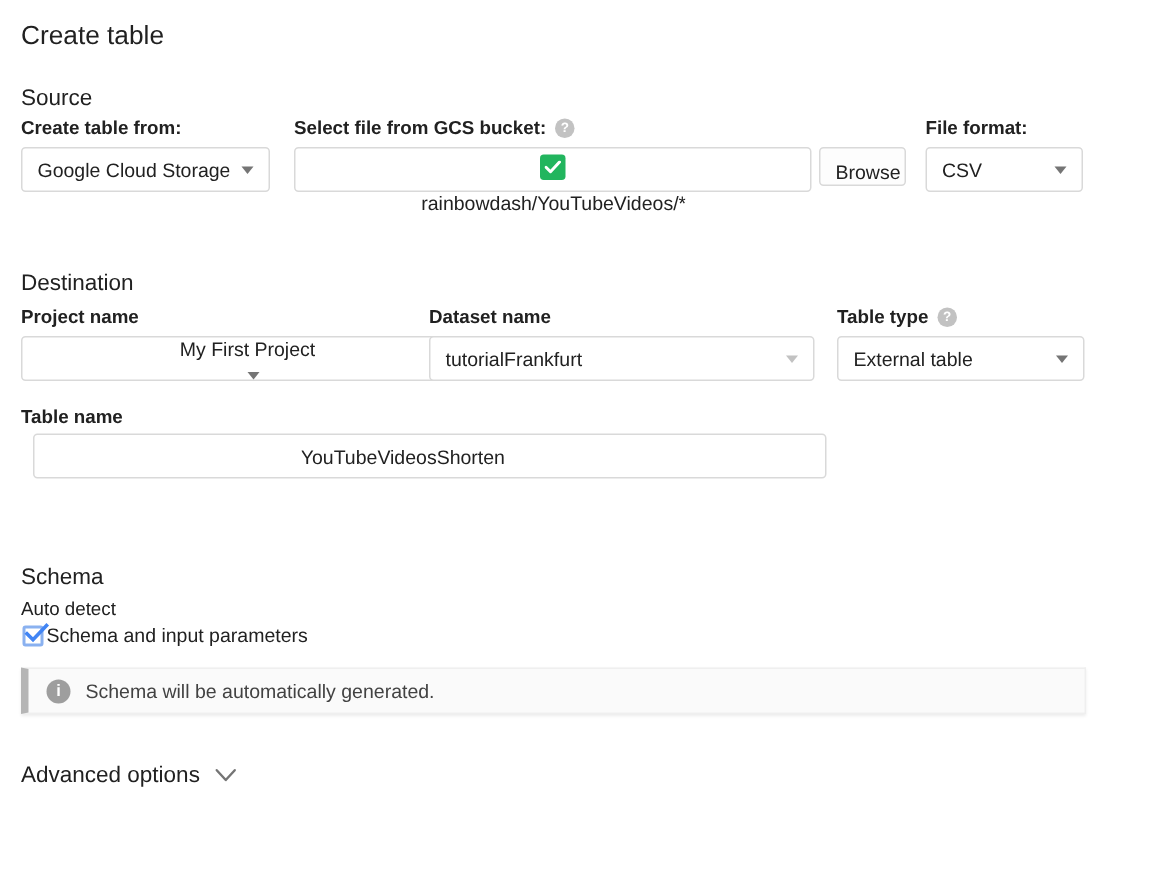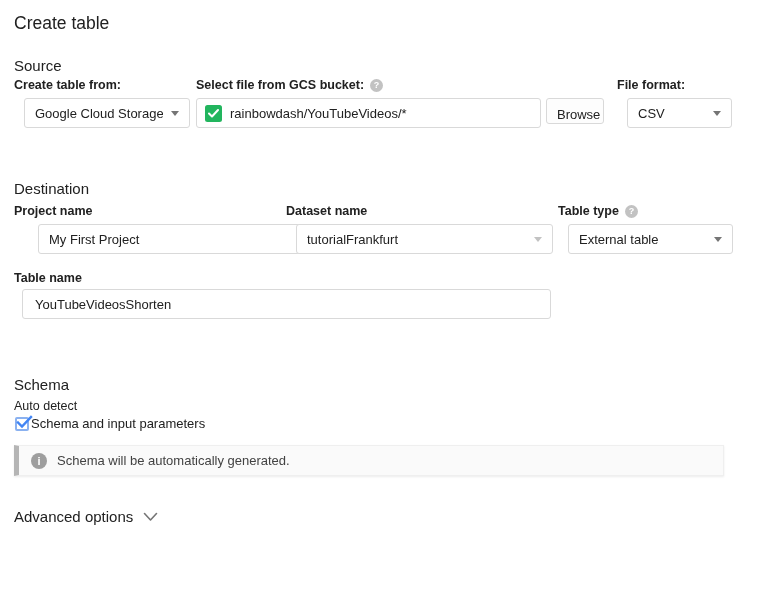--- a/index.html
+++ b/index.html
@@ -43,21 +43,20 @@
     height: 30px;
     background: #fff;
     border: 1px solid #d9d9d9;
     border-radius: 3px;
     display: flex;
     align-items: center;
     padding: 0 10px;
     font-size: 13px;
     color: #212121;
     cursor: pointer;
-    margin-left: 10px;
   }
   .selectbox .sel-text { flex: 1; overflow: hidden; white-space: nowrap; }
   .caret {
     width: 0; height: 0;
     border-left: 4.5px solid transparent;
     border-right: 4.5px solid transparent;
     border-top: 5px solid #757575;
     margin-left: 8px;
     flex: none;
   }
@@ -65,20 +64,21 @@
 
   .textbox {
     height: 30px;
     background: #fff;
     border: 1px solid #d9d9d9;
     border-radius: 3px;
     display: flex;
     align-items: center;
     padding: 4px 8px;
     gap: 8px;
+    flex-direction: column;
   }
   .textbox input {
     border: none;
     outline: none;
     flex: 1;
     font-family: "Liberation Sans", sans-serif;
     font-size: 13px;
     color: #212121;
     background: transparent;
     min-width: 0;
@@ -212,21 +212,21 @@
 
   <div class="abs section-heading" style="left:14px; top:180px;text-align:center;">Destination</div>
 
   <div class="abs field-label" style="left:14px; top:204px;">Project name</div>
   <div class="abs field-label" style="left:286px; top:204px;">Dataset name</div>
   <div class="abs field-label" style="left:558px; top:204px;">
     <span>Table type</span>
     <span class="help-icon">?</span>
   </div>
 
-  <div class="abs selectbox" style="left:28px; top:224px; width:302px;">
+  <div class="abs selectbox" style="left:14px; top:224px; width:302px;flex-direction:column;">
     <span class="sel-text">My First Project</span>
     <span class="caret"></span>
   </div>
 
   <div class="abs selectbox" style="left:286px; top:224px; width:257px;">
     <span class="sel-text">tutorialFrankfurt</span>
     <span class="caret light"></span>
   </div>
 
   <div class="abs selectbox" style="left:558px; top:224px; width:165px;">

